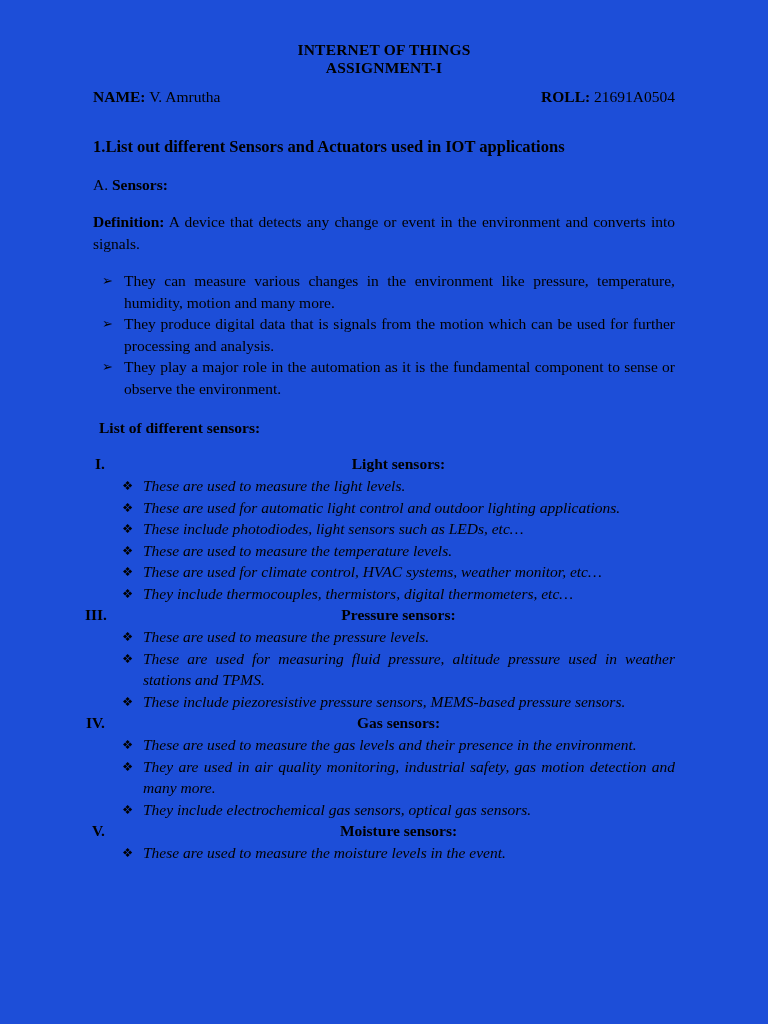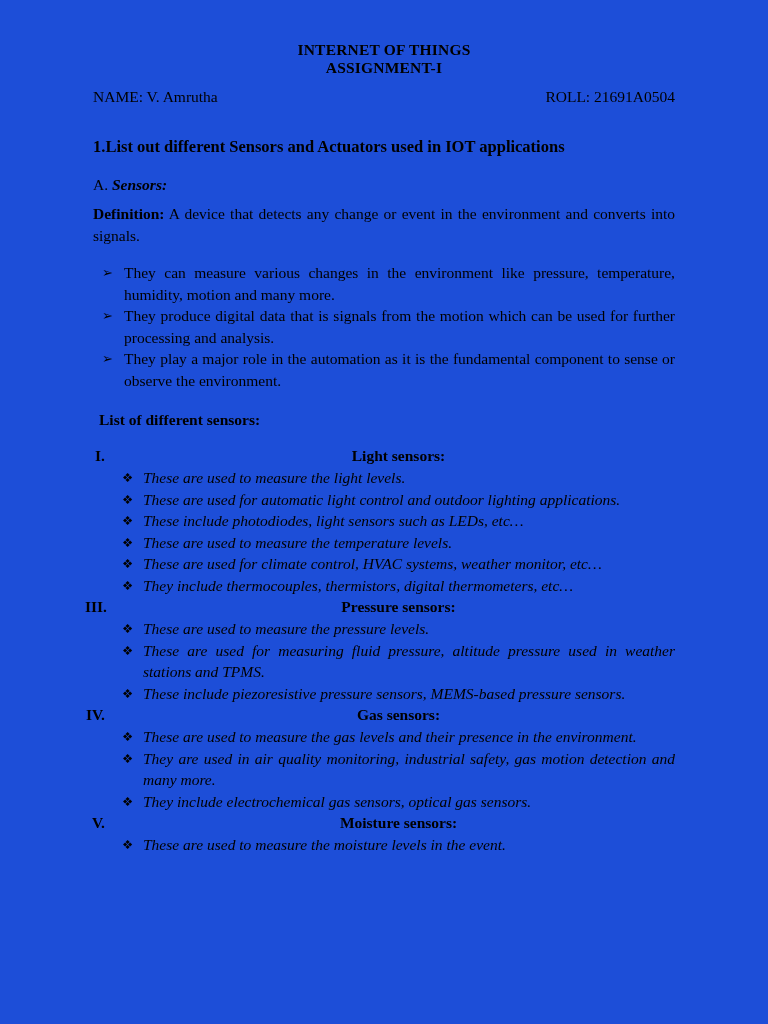--- a/index.html
+++ b/index.html
@@ -37,21 +37,21 @@
   }
 
   .id-row {
     display: flex;
     justify-content: space-between;
     align-items: baseline;
     margin: 10px 93px 0 93px;
     font-size: 15.5px;
     line-height: 19px;
   }
-  .id-field .lbl { font-weight: normal; text-align: center; }
+  .id-field .lbl { font-weight: bold; text-align: center; }
   .id-field .val { font-weight: normal; }
 
   
   .body-wrap {
     margin: 0 93px 0 93px;
     width: 582px;
   }
 
   .q-heading {
     font-weight: bold;
@@ -59,26 +59,26 @@
     line-height: 20px;
     margin-top: 31px;
     margin-bottom: 0;
   }
 
   .sub-heading {
     font-size: 15.5px;
     line-height: 20px;
     margin-top: 18px;
   }
-  .sub-heading .bold { font-weight: bold; font-style: italic; }
+  .sub-heading .bold { font-weight: bold; }
 
   .definition {
     font-size: 15.5px;
     line-height: 21.5px;
-    margin-top: 8px;
+    margin-top: 16px;
     text-align: justify;
     text-justify: inter-word;
   }
   .definition .bold { font-weight: bold; }
 
   
   .arrow-list {
     margin-top: 16px;
     margin-left: 9px;
   }

